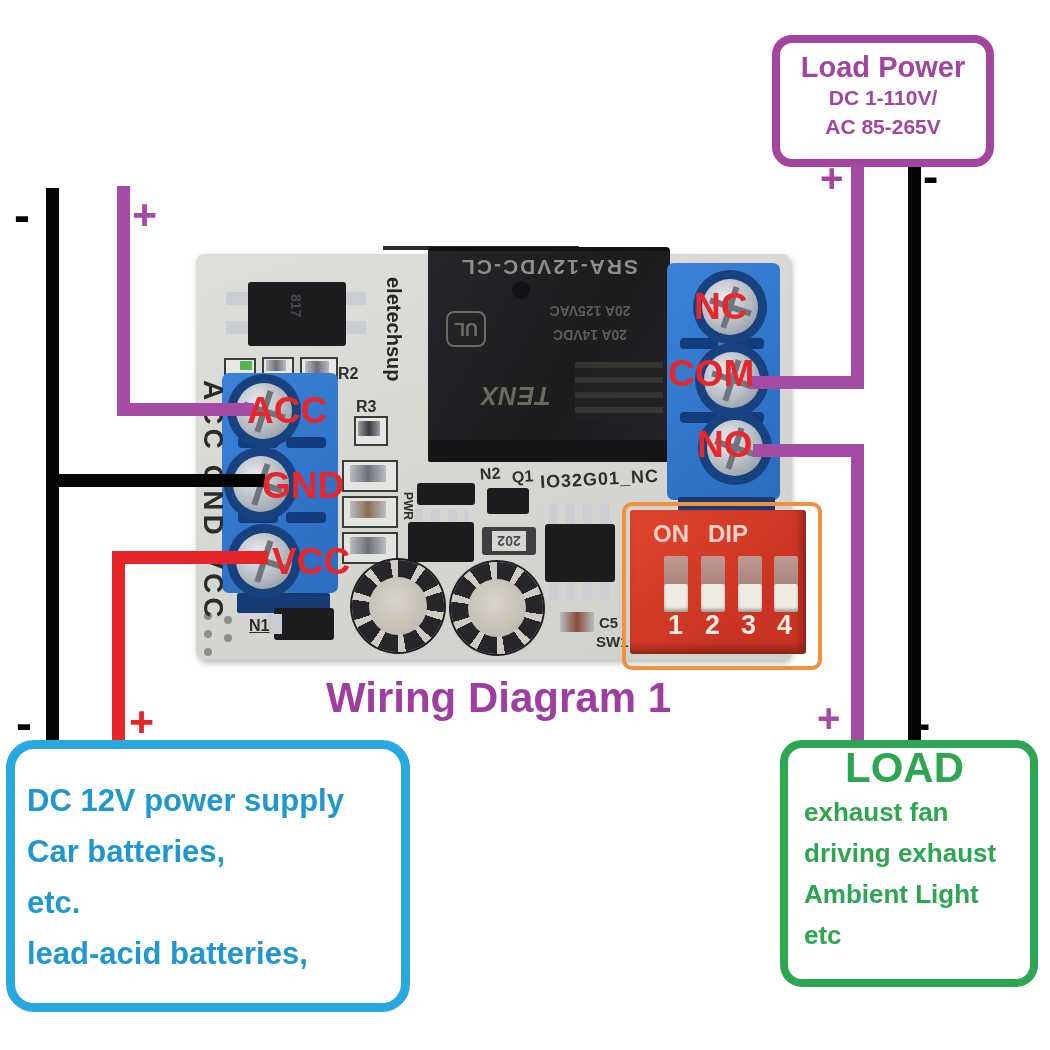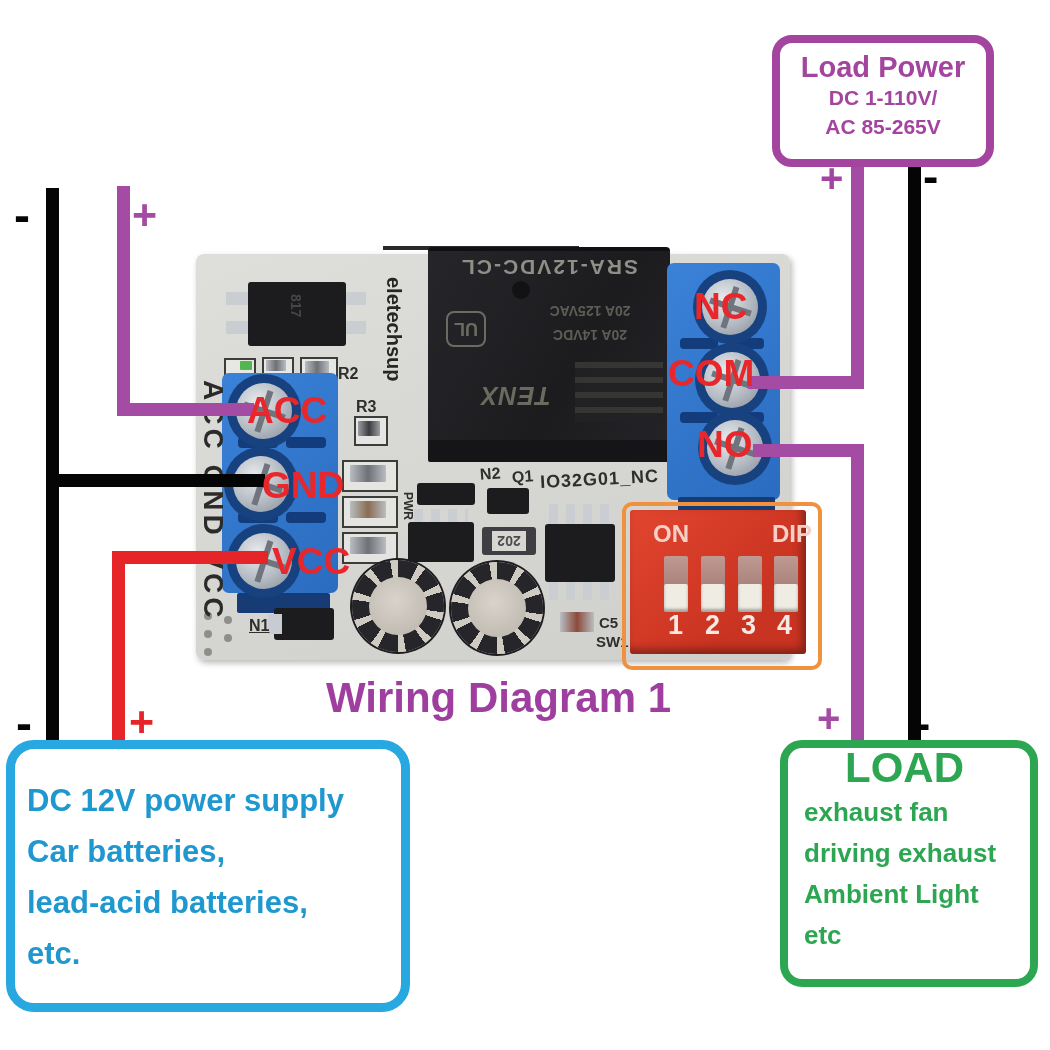--- a/index.html
+++ b/index.html
@@ -100,22 +100,22 @@
 
   <div class="infobox box-loadpower">
     <div class="lp-title">Load Power</div>
     <div class="lp-line">DC 1-110V/</div>
     <div class="lp-line">AC 85-265V</div>
   </div>
 
   <div class="infobox box-supply">
     <div>DC 12V power supply</div>
     <div>Car batteries,</div>
+    <div> etc.</div>
     <div>lead-acid batteries,</div>
-    <div> etc.</div>
   </div>
 
   <div class="infobox box-load">
     <div class="load-title">LOAD</div>
     <div class="load-item">exhaust fan</div>
     <div class="load-item">driving exhaust</div>
     <div class="load-item">Ambient Light</div>
     <div class="load-item">etc</div>
   </div>
 
@@ -232,21 +232,21 @@
   <div class="via" style="left:224px;top:616px;"></div>
   <div class="via" style="left:224px;top:634px;"></div>
 
   <div class="smd" style="left:560px;top:612px;width:34px;height:20px;background:linear-gradient(90deg,#b9bdc2,#8a4a3a,#b9bdc2);"></div>
   <div class="silk" style="left:599px;top:615px;font-size:15px;">C5</div>
   <div class="silk" style="left:596px;top:634px;font-size:15px;">SW1</div>
 
   <div class="dipbody"></div>
   <div class="dipoutline"></div>
   <div class="diplbl" style="left:653px;top:522px;">ON</div>
-  <div class="diplbl" style="left:772px;top:522px;">DIP</div>
+  <div class="diplbl" style="left:708px;top:522px;">DIP</div>
   <div class="track" style="left:664px;top:556px;"></div>
   <div class="track" style="left:701px;top:556px;"></div>
   <div class="track" style="left:738px;top:556px;"></div>
   <div class="track" style="left:774px;top:556px;"></div>
   <div class="knob" style="left:664px;top:584px;"></div>
   <div class="knob" style="left:701px;top:584px;"></div>
   <div class="knob" style="left:738px;top:584px;"></div>
   <div class="knob" style="left:774px;top:584px;"></div>
   <div class="dipnum" style="left:668px;top:612px;">1</div>
   <div class="dipnum" style="left:705px;top:612px;">2</div>

